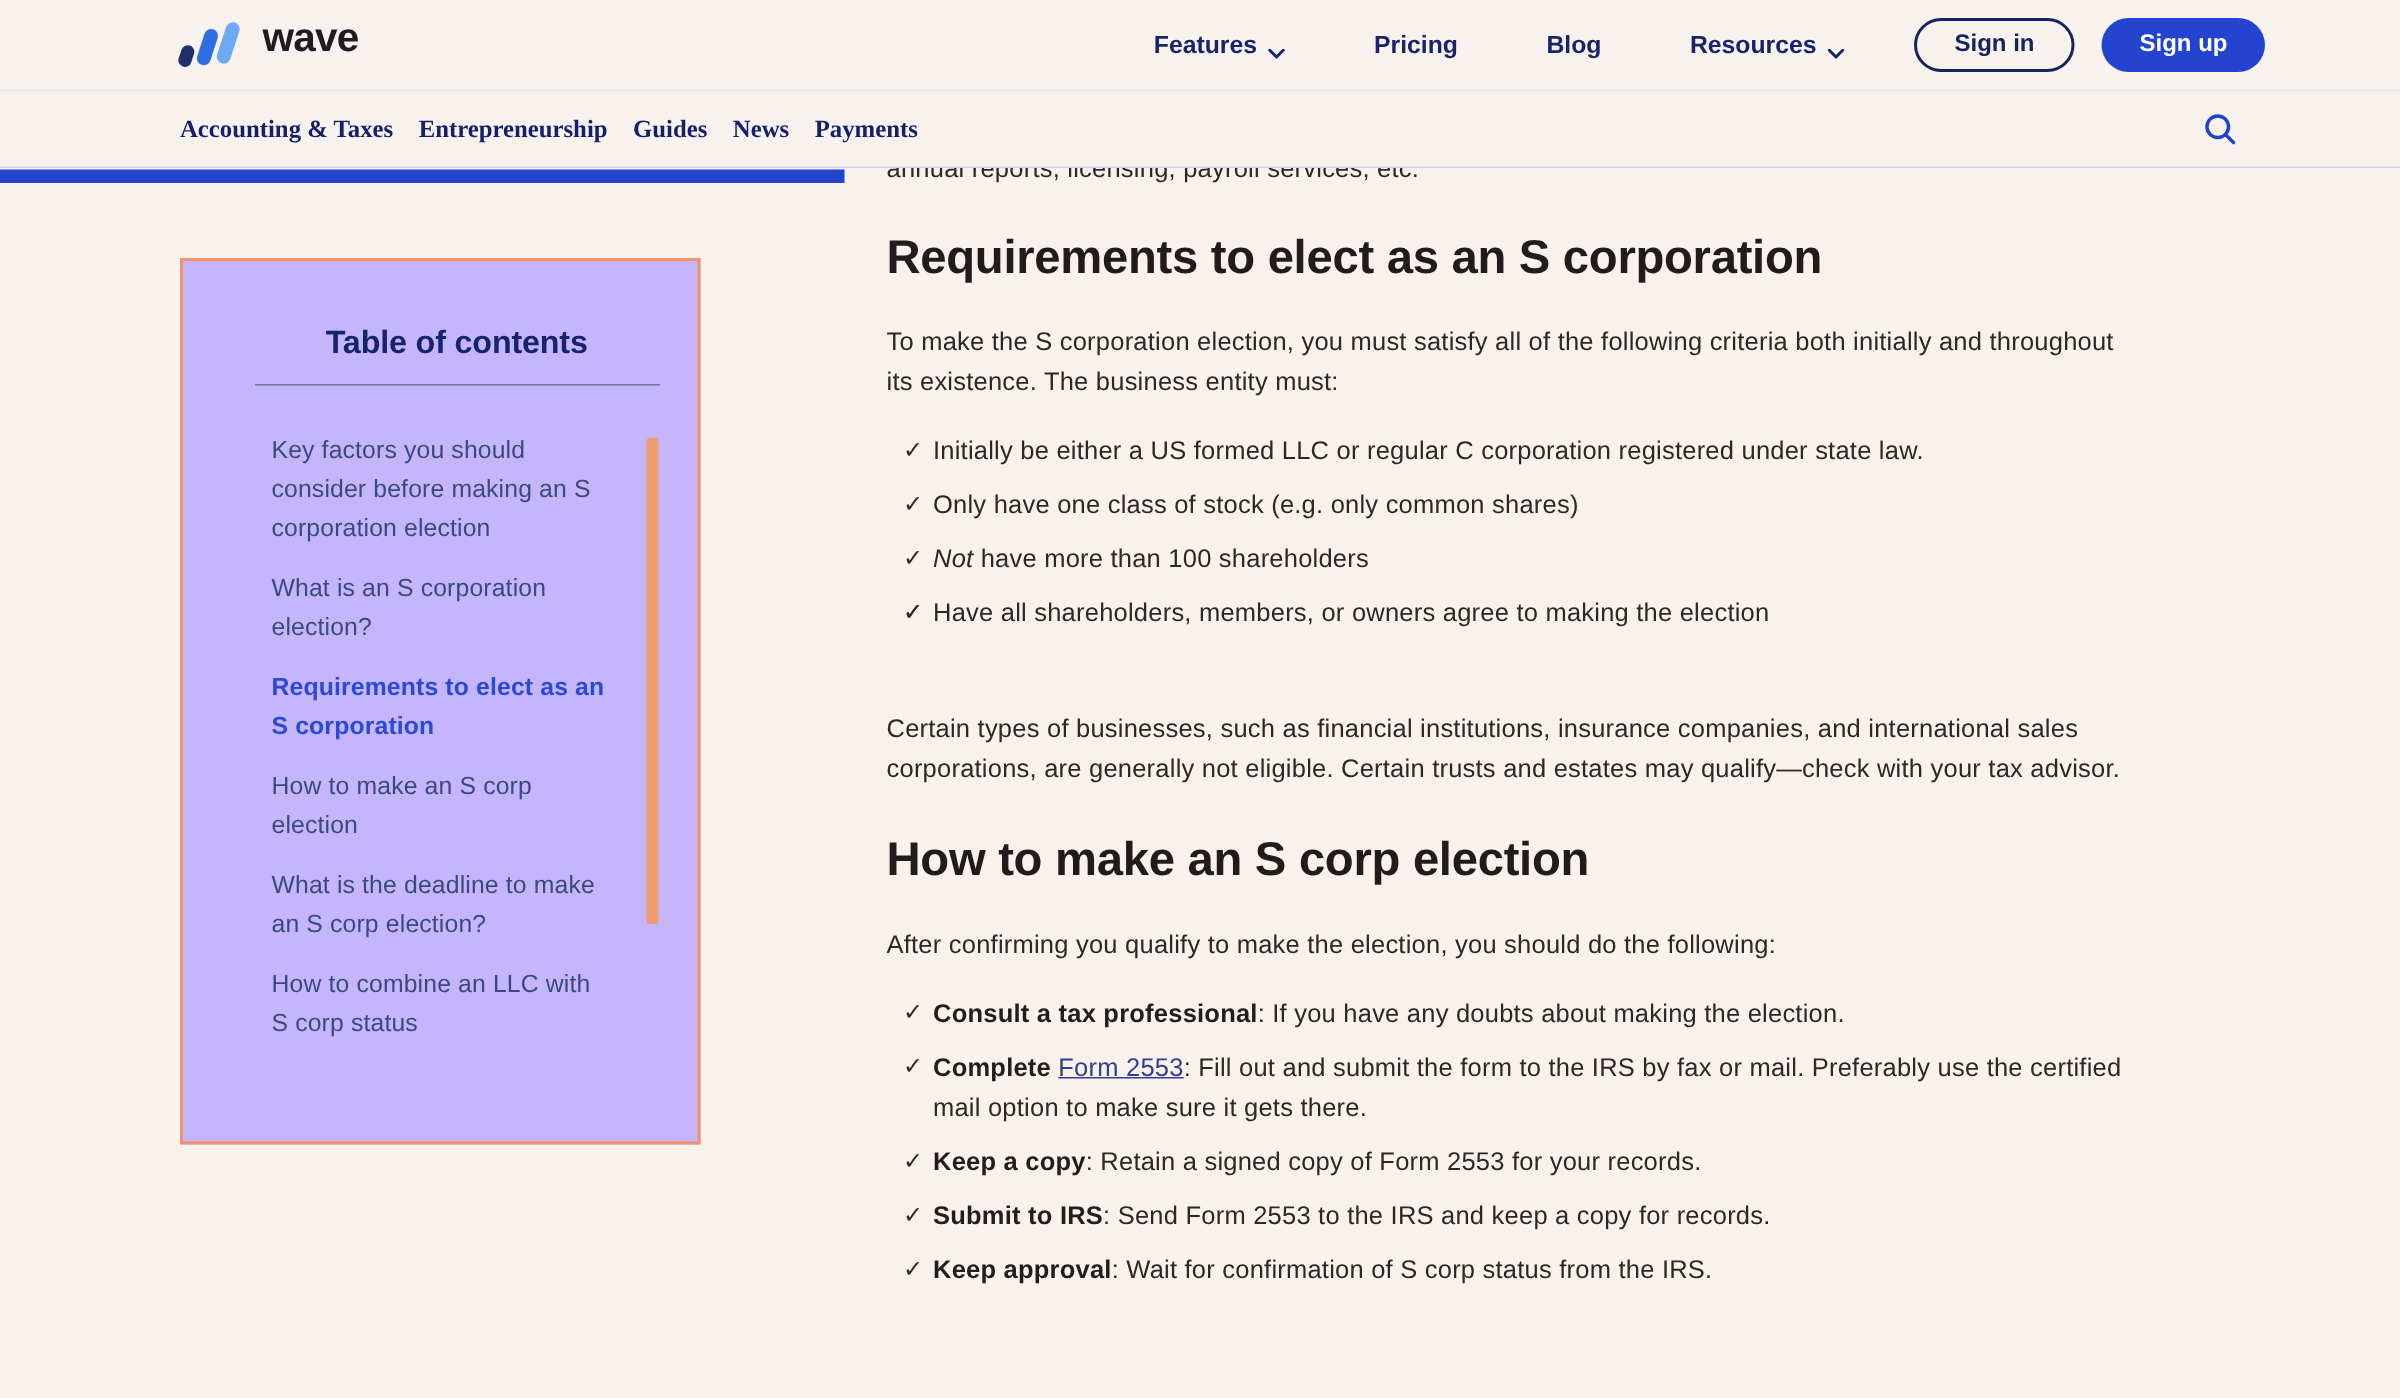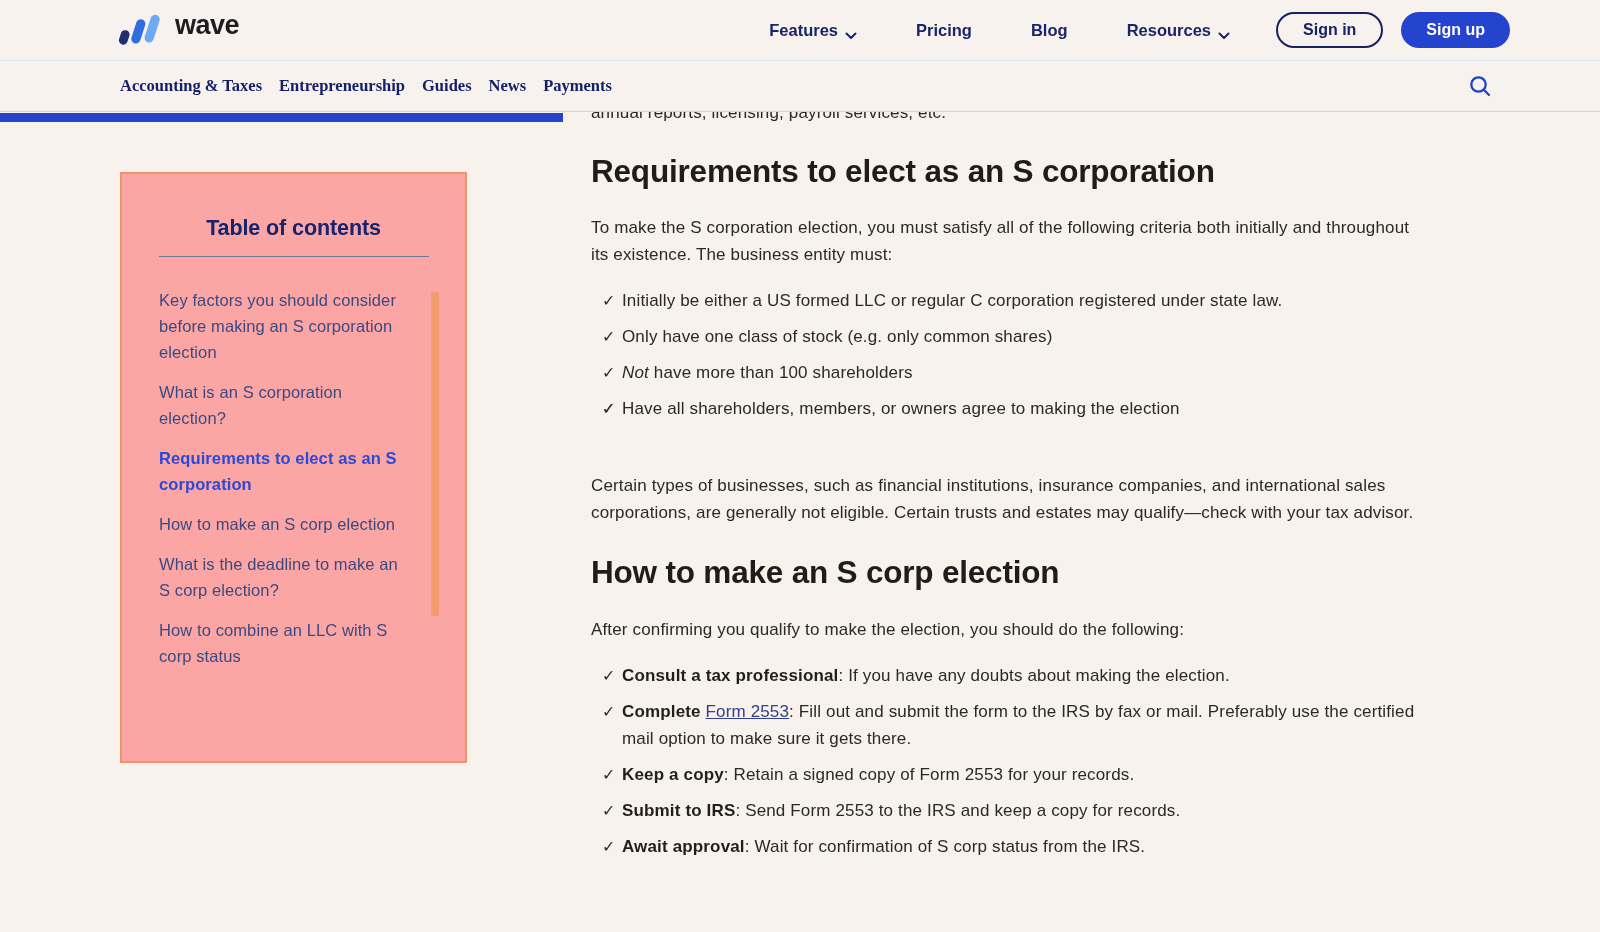--- a/index.html
+++ b/index.html
@@ -66,21 +66,22 @@
     position: absolute; top: 113px; left: 0;
     width: 563px; height: 9px;
     background: #2343cb; z-index: 25;
   }
 
   
   .toc {
     position: absolute; left: 120px; top: 172px;
     width: 347px; height: 591px;
     border: 2px solid #ef9468;
-    background: #fca5a5;
+    background: #c4b5fd;
+    padding-left: 22px;
   }
   .toc-title {
     margin: 42px 0 0; text-align: center;
     font-size: 21.5px; font-weight: 800; color: #16246d;
     letter-spacing: -0.1px;
   }
   .toc-rule {
     width: 270px; margin: 15px auto 0;
     border: none; border-top: 1.5px solid #6d779b;
   }
@@ -261,17 +262,17 @@
     <li>
       <span class="check">✓</span>
       <strong>Keep a copy</strong><span>: Retain a signed copy of Form 2553 for your records.</span>
     </li>
     <li>
       <span class="check">✓</span>
       <strong>Submit to IRS</strong><span>: Send Form 2553 to the IRS and keep a copy for records.</span>
     </li>
     <li>
       <span class="check">✓</span>
-      <strong>Await approval</strong><span>: Wait for confirmation of S corp status from the IRS.</span>
+      <strong>Keep approval</strong><span>: Wait for confirmation of S corp status from the IRS.</span>
     </li>
   </ul>
 
 </main>
 
 </body></html>

